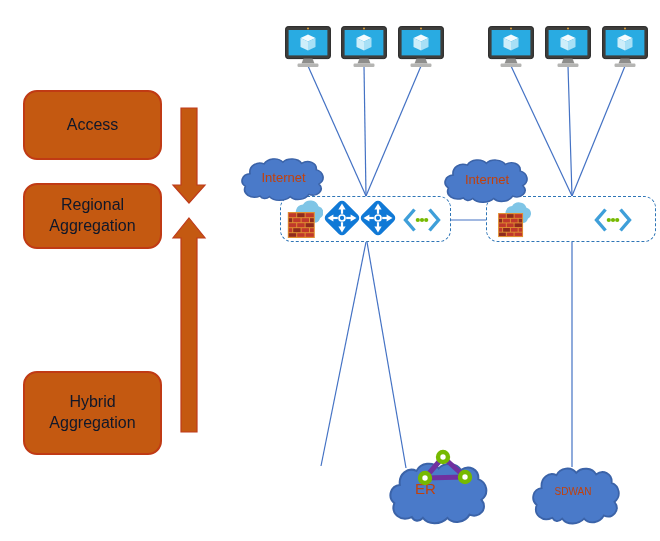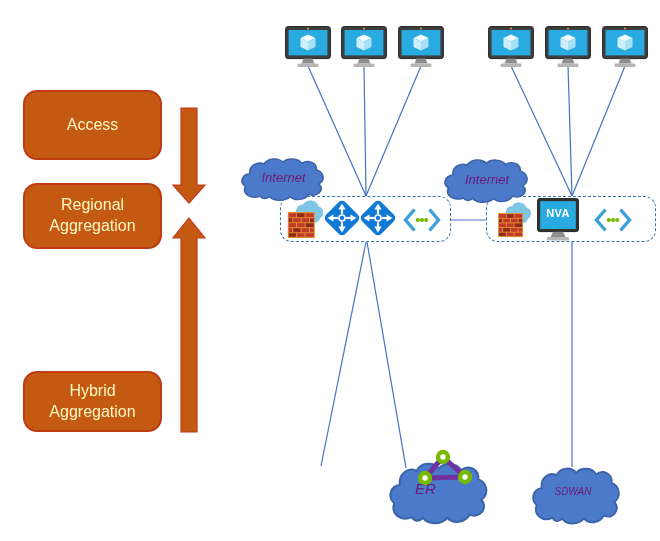--- a/index.html
+++ b/index.html
@@ -7,38 +7,38 @@
     position:relative;width:660px;height:541px;background:#ffffff;overflow:hidden;
     font-family:"Liberation Sans","DejaVu Sans",sans-serif;
   }
   .lines-svg{position:absolute;left:0;top:0;z-index:0;}
   .arrows-svg{position:absolute;left:0;top:0;z-index:1;}
 
   
   .layer-box{
     position:absolute;left:23px;width:139px;box-sizing:border-box;
     background:#c45911;border:2.5px solid #c03a14;border-radius:14px;
-    color:#fef9c3;font-size:16px;line-height:1.3;text-align:center;
+    color:#0f172a;font-size:16px;line-height:1.3;text-align:center;
     display:flex;align-items:center;justify-content:center;z-index:2;
   }
 
   
   .hub{
     position:absolute;box-sizing:border-box;height:46px;
     border:1.6px dashed #2e75b6;border-radius:12px;z-index:2;
   }
   .hub .ic{position:absolute;}
 
   .vm{position:absolute;width:46px;height:41px;z-index:2;}
 
   .cloud{position:absolute;z-index:4;}
   .cloud svg{position:absolute;left:0;top:0;width:100%;height:100%;}
   .cloud-label{
     position:absolute;inset:0;display:flex;align-items:center;justify-content:center;
-    color:#701a75;z-index:1;font-style:italic;
+    color:#c2410c;z-index:1;
   }
   .lbl-internet{font-size:13px;padding-bottom:5px;}
   .lbl-vpn{font-size:15px;padding-bottom:14px;}
   .lbl-er{font-size:15px;padding:0 28px 12px 0;}
   .lbl-sdwan{font-size:10px;padding:0 8px 10px 0;}
 
   .nva-wrap{position:absolute;}
   .nva-label{
     position:absolute;left:0;top:9px;width:42px;text-align:center;
     color:#fff;font-size:11px;font-weight:bold;letter-spacing:.3px;
@@ -64,21 +64,21 @@
       <line x1="451" y1="220" x2="486" y2="220"></line>
     </g>
   </svg>
 
   <div class="layer-box" style="top:90px;height:70px;">
     <span>Access</span>
   </div>
   <div class="layer-box" style="top:183px;height:66px;">
     <span>Regional Aggregation</span>
   </div>
-  <div class="layer-box" style="top:371px;height:61px;">
+  <div class="layer-box" style="top:371px;height:84px;">
     <span>Hybrid Aggregation</span>
   </div>
 
   <svg class="arrows-svg" width="660" height="541">
     <polygon points="181,108 197,108 197,185 205,185 189,203 173,185 181,185" fill="#c45911" stroke="#bf3b1b" stroke-width="1.2"></polygon>
     <polygon points="189,218 205,238 197,238 197,432 181,432 181,238 173,238" fill="#c45911" stroke="#bf3b1b" stroke-width="1.2"></polygon>
   </svg>
 
   <div class="vm" style="left:285px;top:25px;">
     <svg viewBox="0 0 46 43" width="46" height="43">
@@ -233,29 +233,20 @@
           <rect x="18.6" y="24.2" width="8.2" height="4" fill="#8f2a1d"></rect>
         <rect x="1.8" y="29.2" width="3.4" height="4" fill="#c0392b"></rect>
           <rect x="6.2" y="29.2" width="7.4" height="4" fill="#8f2a1d"></rect>
           <rect x="14.6" y="29.2" width="7.4" height="4" fill="#c0392b"></rect>
           <rect x="23" y="29.2" width="3.8" height="4" fill="#c0392b"></rect>
         <rect x="1.8" y="34.2" width="7.4" height="3.6" fill="#8f2a1d"></rect>
           <rect x="10.2" y="34.2" width="7.4" height="3.6" fill="#c0392b"></rect>
           <rect x="18.6" y="34.2" width="8.2" height="3.6" fill="#c0392b"></rect>
       </svg>
     </div>
-    <div class="ic nva-wrap" style="left:50px;top:1px;">
-      <svg viewBox="0 0 42 44" width="42" height="44">
-        <rect x="0.6" y="0.6" width="40.8" height="33" rx="2" fill="#333331" stroke="#1f1f1f"></rect>
-        <rect x="3.2" y="3.2" width="35.6" height="27.8" fill="#29abe2"></rect>
-        <polygon points="16,33.8 26,33.8 28.5,39 13.5,39" fill="#8e8e8c"></polygon>
-        <rect x="10" y="39" width="22" height="3.4" rx="1.2" fill="#b5b5b3"></rect>
-      </svg>
-      <span class="nva-label">NVA</span>
-    </div>
     <div class="ic" style="left:107px;top:10px;">
       <svg viewBox="0 0 38 26" width="38" height="26">
         <polyline points="11.5,2.5 2.5,13 11.5,23.5" stroke="#3f9fd9" stroke-width="3.4" fill="none"></polyline>
         <polyline points="26.5,2.5 35.5,13 26.5,23.5" stroke="#3f9fd9" stroke-width="3.4" fill="none"></polyline>
         <circle cx="14.8" cy="13" r="2.1" fill="#76b900"></circle>
           <circle cx="19" cy="13" r="2.1" fill="#76b900"></circle>
           <circle cx="23.2" cy="13" r="2.1" fill="#76b900"></circle>
       </svg>
     </div>
   </div>

